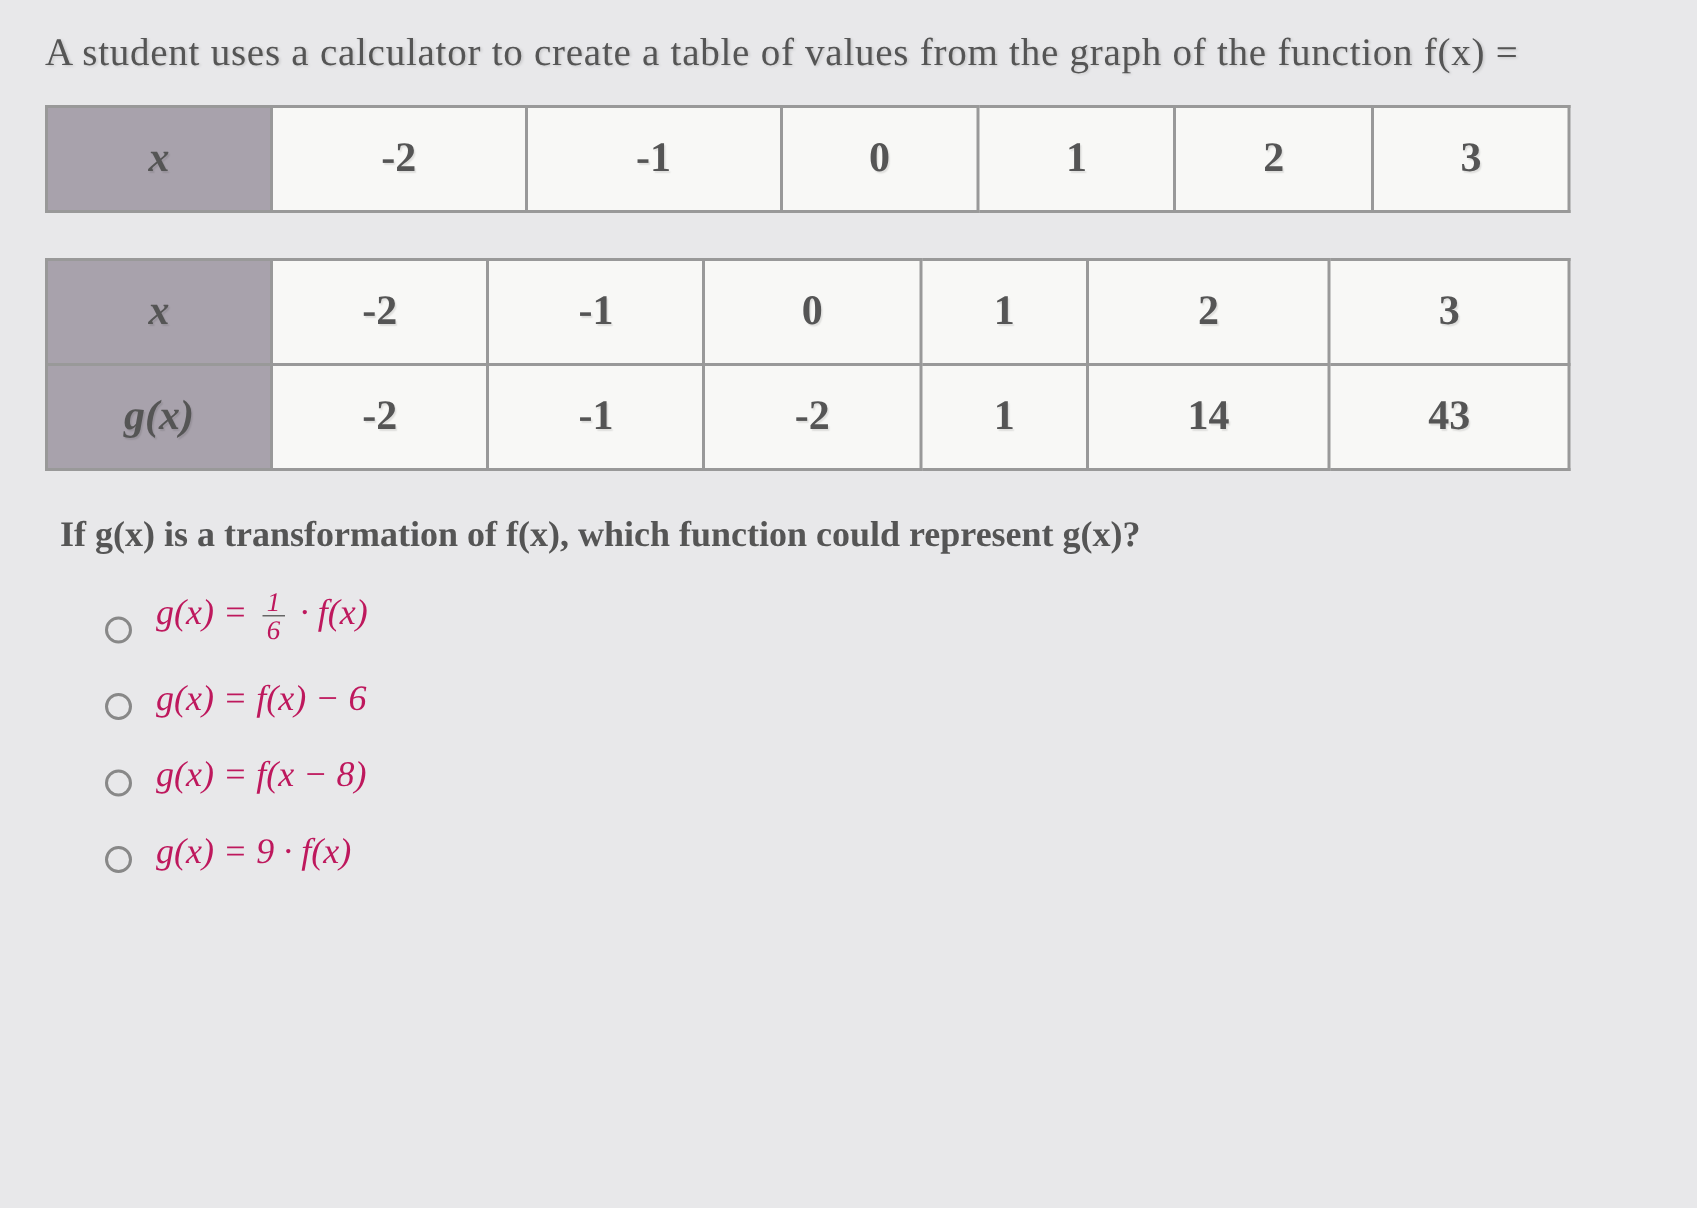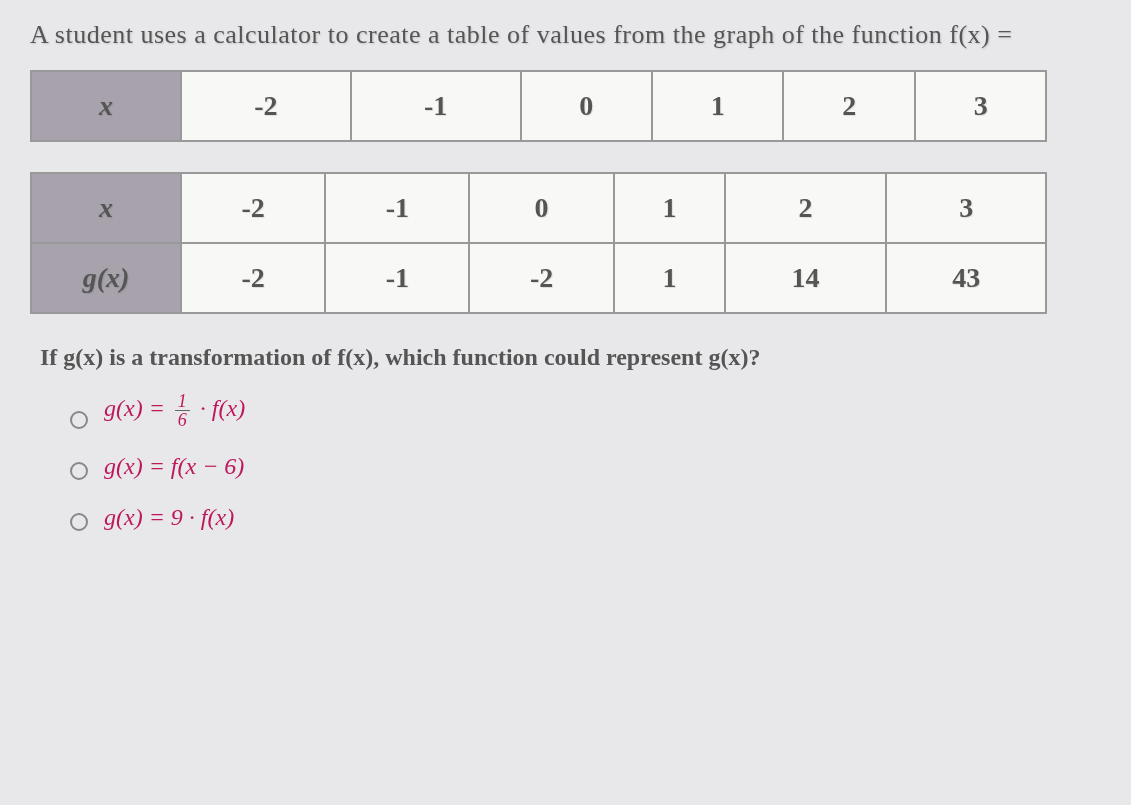--- a/index.html
+++ b/index.html
@@ -147,19 +147,23 @@
       <span>g(x) = </span>
       <span class="frac">
         <span class="num">1</span>
         <span class="den">6</span>
       </span>
       <span> · f(x)</span>
     </span>
   </div>
   <div class="option">
     <span class="radio"></span>
-    <span class="option-text">g(x) = f(x − 6)</span>
+    <span class="option-text">g(x) = f(x) − 6</span>
+  </div>
+  <div class="option">
+    <span class="radio"></span>
+    <span class="option-text">g(x) = f(x − 8)</span>
   </div>
   <div class="option">
     <span class="radio"></span>
     <span class="option-text">g(x) = 9 · f(x)</span>
   </div>
 </div>
 
 </body></html>

